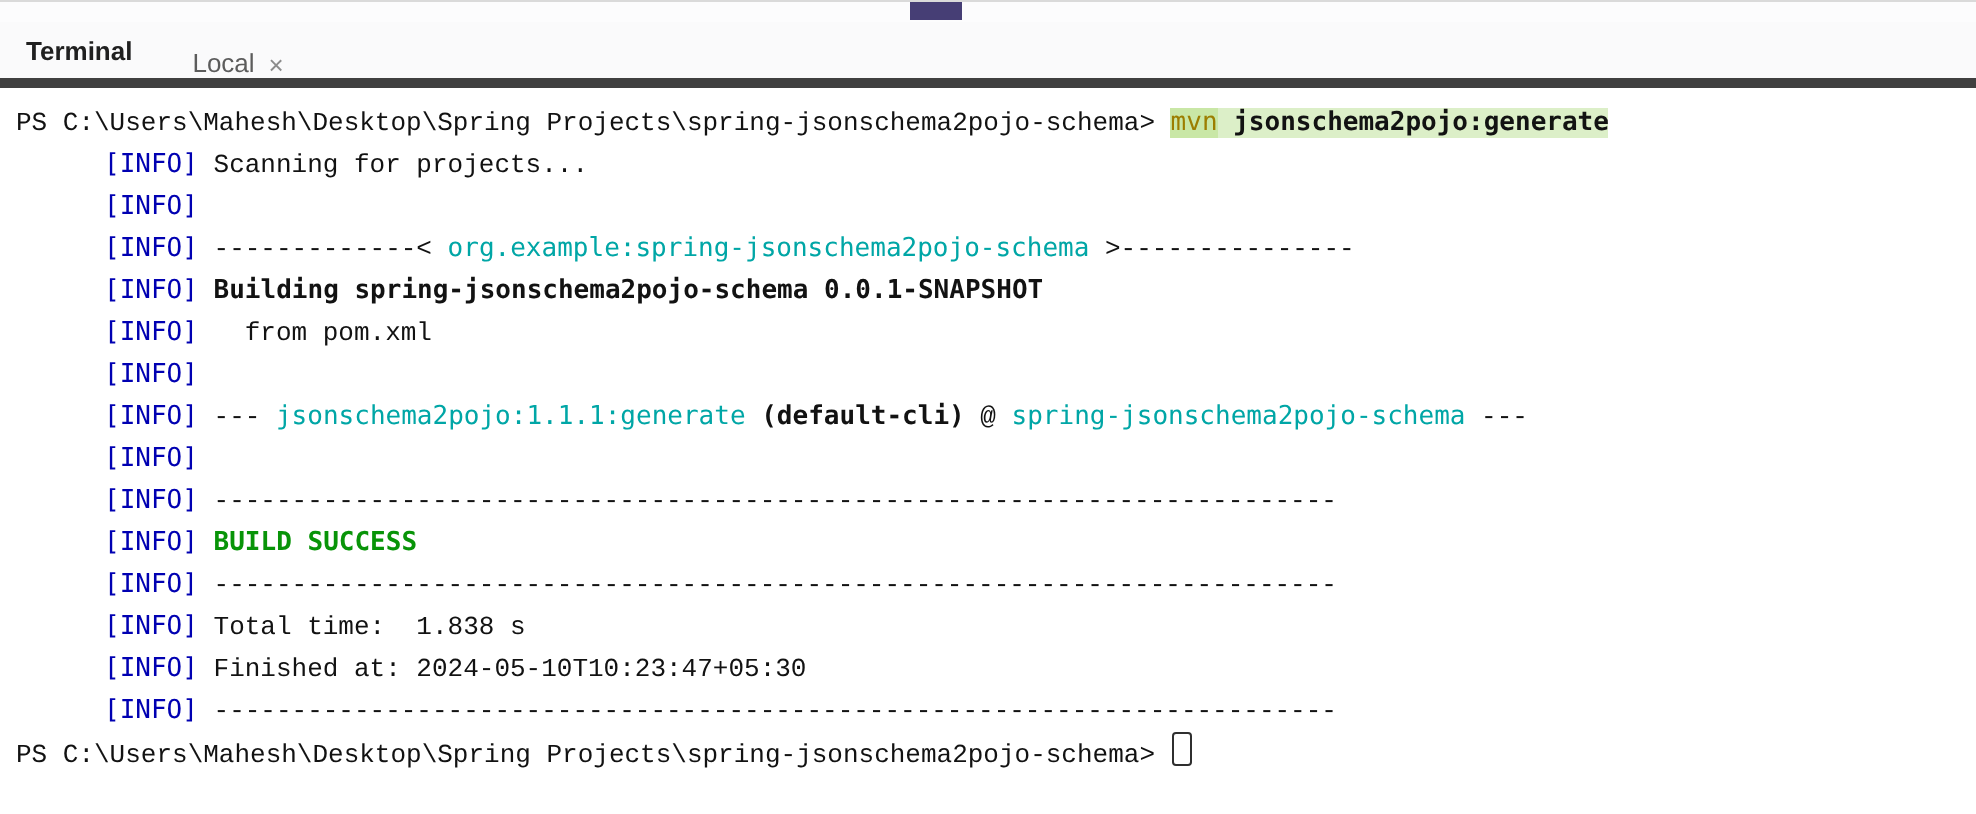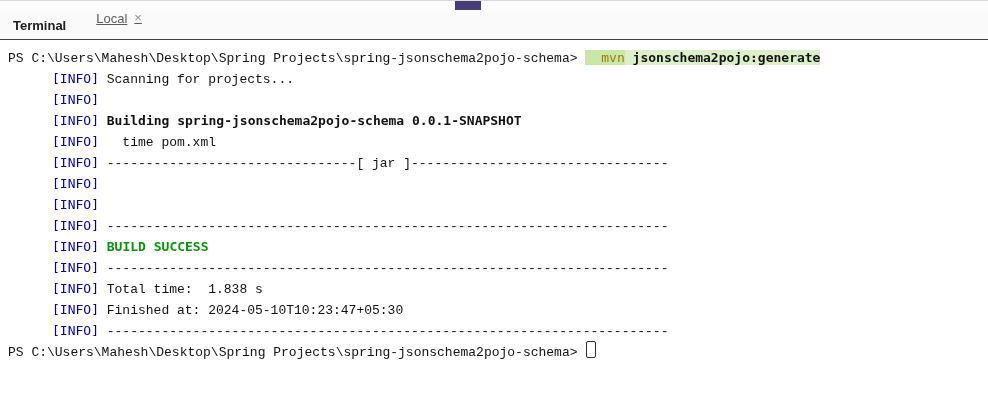--- a/index.html
+++ b/index.html
@@ -15,37 +15,37 @@
     --cmd-name-bg: #C9E7A6;
     --cmd-name-fg: #9C7E00;
     --cmd-arg-bg: #DCEFC8;
     --accent-rect: #463E75;
     --text: #121212;
   }
   .top-strip { position: relative; height: 10px; background: #FCFCFD; border-top: 1px solid #DADADA; }
   .accent-rect { position: absolute; left: 455px; top: 0; width: 26px; height: 9px; background: var(--accent-rect); }
   .tab-bar {
     display: flex; align-items: center; height: 28px; padding-left: 13px;
-    background: #FAFAFB; border-bottom: 1px solid #404040; font-size: 13px;
+    background: #FAFAFB; border-bottom: 5px solid #404040; font-size: 13px;
   }
   .panel-title { color: #202020; font-weight: 600; }
-  .tab { display: flex; align-items: flex-start; margin-left: 30px; color: #5C5C5C; height: 100%; cursor: default; text-decoration: underline; }
+  .tab { display: flex; align-items: flex-end; margin-left: 30px; color: #5C5C5C; height: 100%; cursor: default; }
   .tab-close { margin-left: 7px; color: #8C8C8C; font-size: 13px; line-height: 1; }
   .terminal {
     padding: 7px 0 0 8px;
     font-family: "DejaVu Sans Mono", "Liberation Mono", monospace;
     font-size: 13px; line-height: 21px; color: var(--text);
   }
   .term-line { white-space: pre; height: 21px; }
   .seg-plain { color: var(--text); font-family: Liberation Mono, monospace; }
   .seg-info { color: var(--info); margin-left: 44px; }
   .seg-teal { color: var(--teal); }
   .seg-bold { color: var(--text); font-weight: bold; text-align: right; }
   .seg-green { color: var(--green); font-weight: bold; }
-  .seg-cmdname { background: var(--cmd-name-bg); color: var(--cmd-name-fg); padding-left: 16px; }
+  .seg-cmdname { background: var(--cmd-name-bg); color: var(--cmd-name-fg); }
   .seg-cmdarg { background: var(--cmd-arg-bg); color: var(--text); font-weight: bold; text-align: right; }
   .cursor {
     display: inline-block; width: 8px; height: 15px;
     border: 1px solid #2F2F2F; border-radius: 2px;
     vertical-align: -2px; margin-left: 1px;
   }
 </style>
 </head>
 <body>
 
@@ -58,24 +58,25 @@
   <span class="tab">
     <span>Local</span>
     <span class="tab-close">×</span>
   </span>
 </div>
 
 <div class="terminal">
     <div class="term-line"><span class="seg-plain">PS C:\Users\Mahesh\Desktop\Spring Projects\spring-jsonschema2pojo-schema&gt; </span><span class="seg-cmdname">mvn</span><span class="seg-cmdarg"> jsonschema2pojo:generate</span></div>
     <div class="term-line"><span class="seg-info">[INFO]</span><span class="seg-plain"> Scanning for projects...</span></div>
     <div class="term-line"><span class="seg-info">[INFO]</span></div>
+    <div class="term-line"><span class="seg-info">[INFO]</span><span class="seg-plain"> -------------&lt; </span><span class="seg-teal">org.example:spring-jsonschema2pojo-schema</span><span class="seg-plain"> &gt;---------------</span></div>
     <div class="term-line"><span class="seg-info">[INFO]</span><span class="seg-plain"> </span><span class="seg-bold">Building spring-jsonschema2pojo-schema 0.0.1-SNAPSHOT</span></div>
-    <div class="term-line"><span class="seg-info">[INFO]</span><span class="seg-plain">   time pom.xml</span></div>
-    <div class="term-line"><span class="seg-info">[INFO]</span><span class="seg-plain"> --------------------------------[ jar ]---------------------------------</span></div>
+    <div class="term-line"><span class="seg-info">[INFO]</span><span class="seg-plain">   from pom.xml</span></div>
     <div class="term-line"><span class="seg-info">[INFO]</span></div>
+    <div class="term-line"><span class="seg-info">[INFO]</span><span class="seg-plain"> --- </span><span class="seg-teal">jsonschema2pojo:1.1.1:generate</span><span class="seg-plain"> </span><span class="seg-bold">(default-cli)</span><span class="seg-plain"> @ </span><span class="seg-teal">spring-jsonschema2pojo-schema</span><span class="seg-plain"> ---</span></div>
     <div class="term-line"><span class="seg-info">[INFO]</span></div>
     <div class="term-line"><span class="seg-info">[INFO]</span><span class="seg-plain"> ------------------------------------------------------------------------</span></div>
     <div class="term-line"><span class="seg-info">[INFO]</span><span class="seg-plain"> </span><span class="seg-green">BUILD SUCCESS</span></div>
     <div class="term-line"><span class="seg-info">[INFO]</span><span class="seg-plain"> ------------------------------------------------------------------------</span></div>
     <div class="term-line"><span class="seg-info">[INFO]</span><span class="seg-plain"> Total time:  1.838 s</span></div>
     <div class="term-line"><span class="seg-info">[INFO]</span><span class="seg-plain"> Finished at: 2024-05-10T10:23:47+05:30</span></div>
     <div class="term-line"><span class="seg-info">[INFO]</span><span class="seg-plain"> ------------------------------------------------------------------------</span></div>
     <div class="term-line"><span class="seg-plain">PS C:\Users\Mahesh\Desktop\Spring Projects\spring-jsonschema2pojo-schema&gt; </span><span class="cursor"></span></div>
   </div>
 

